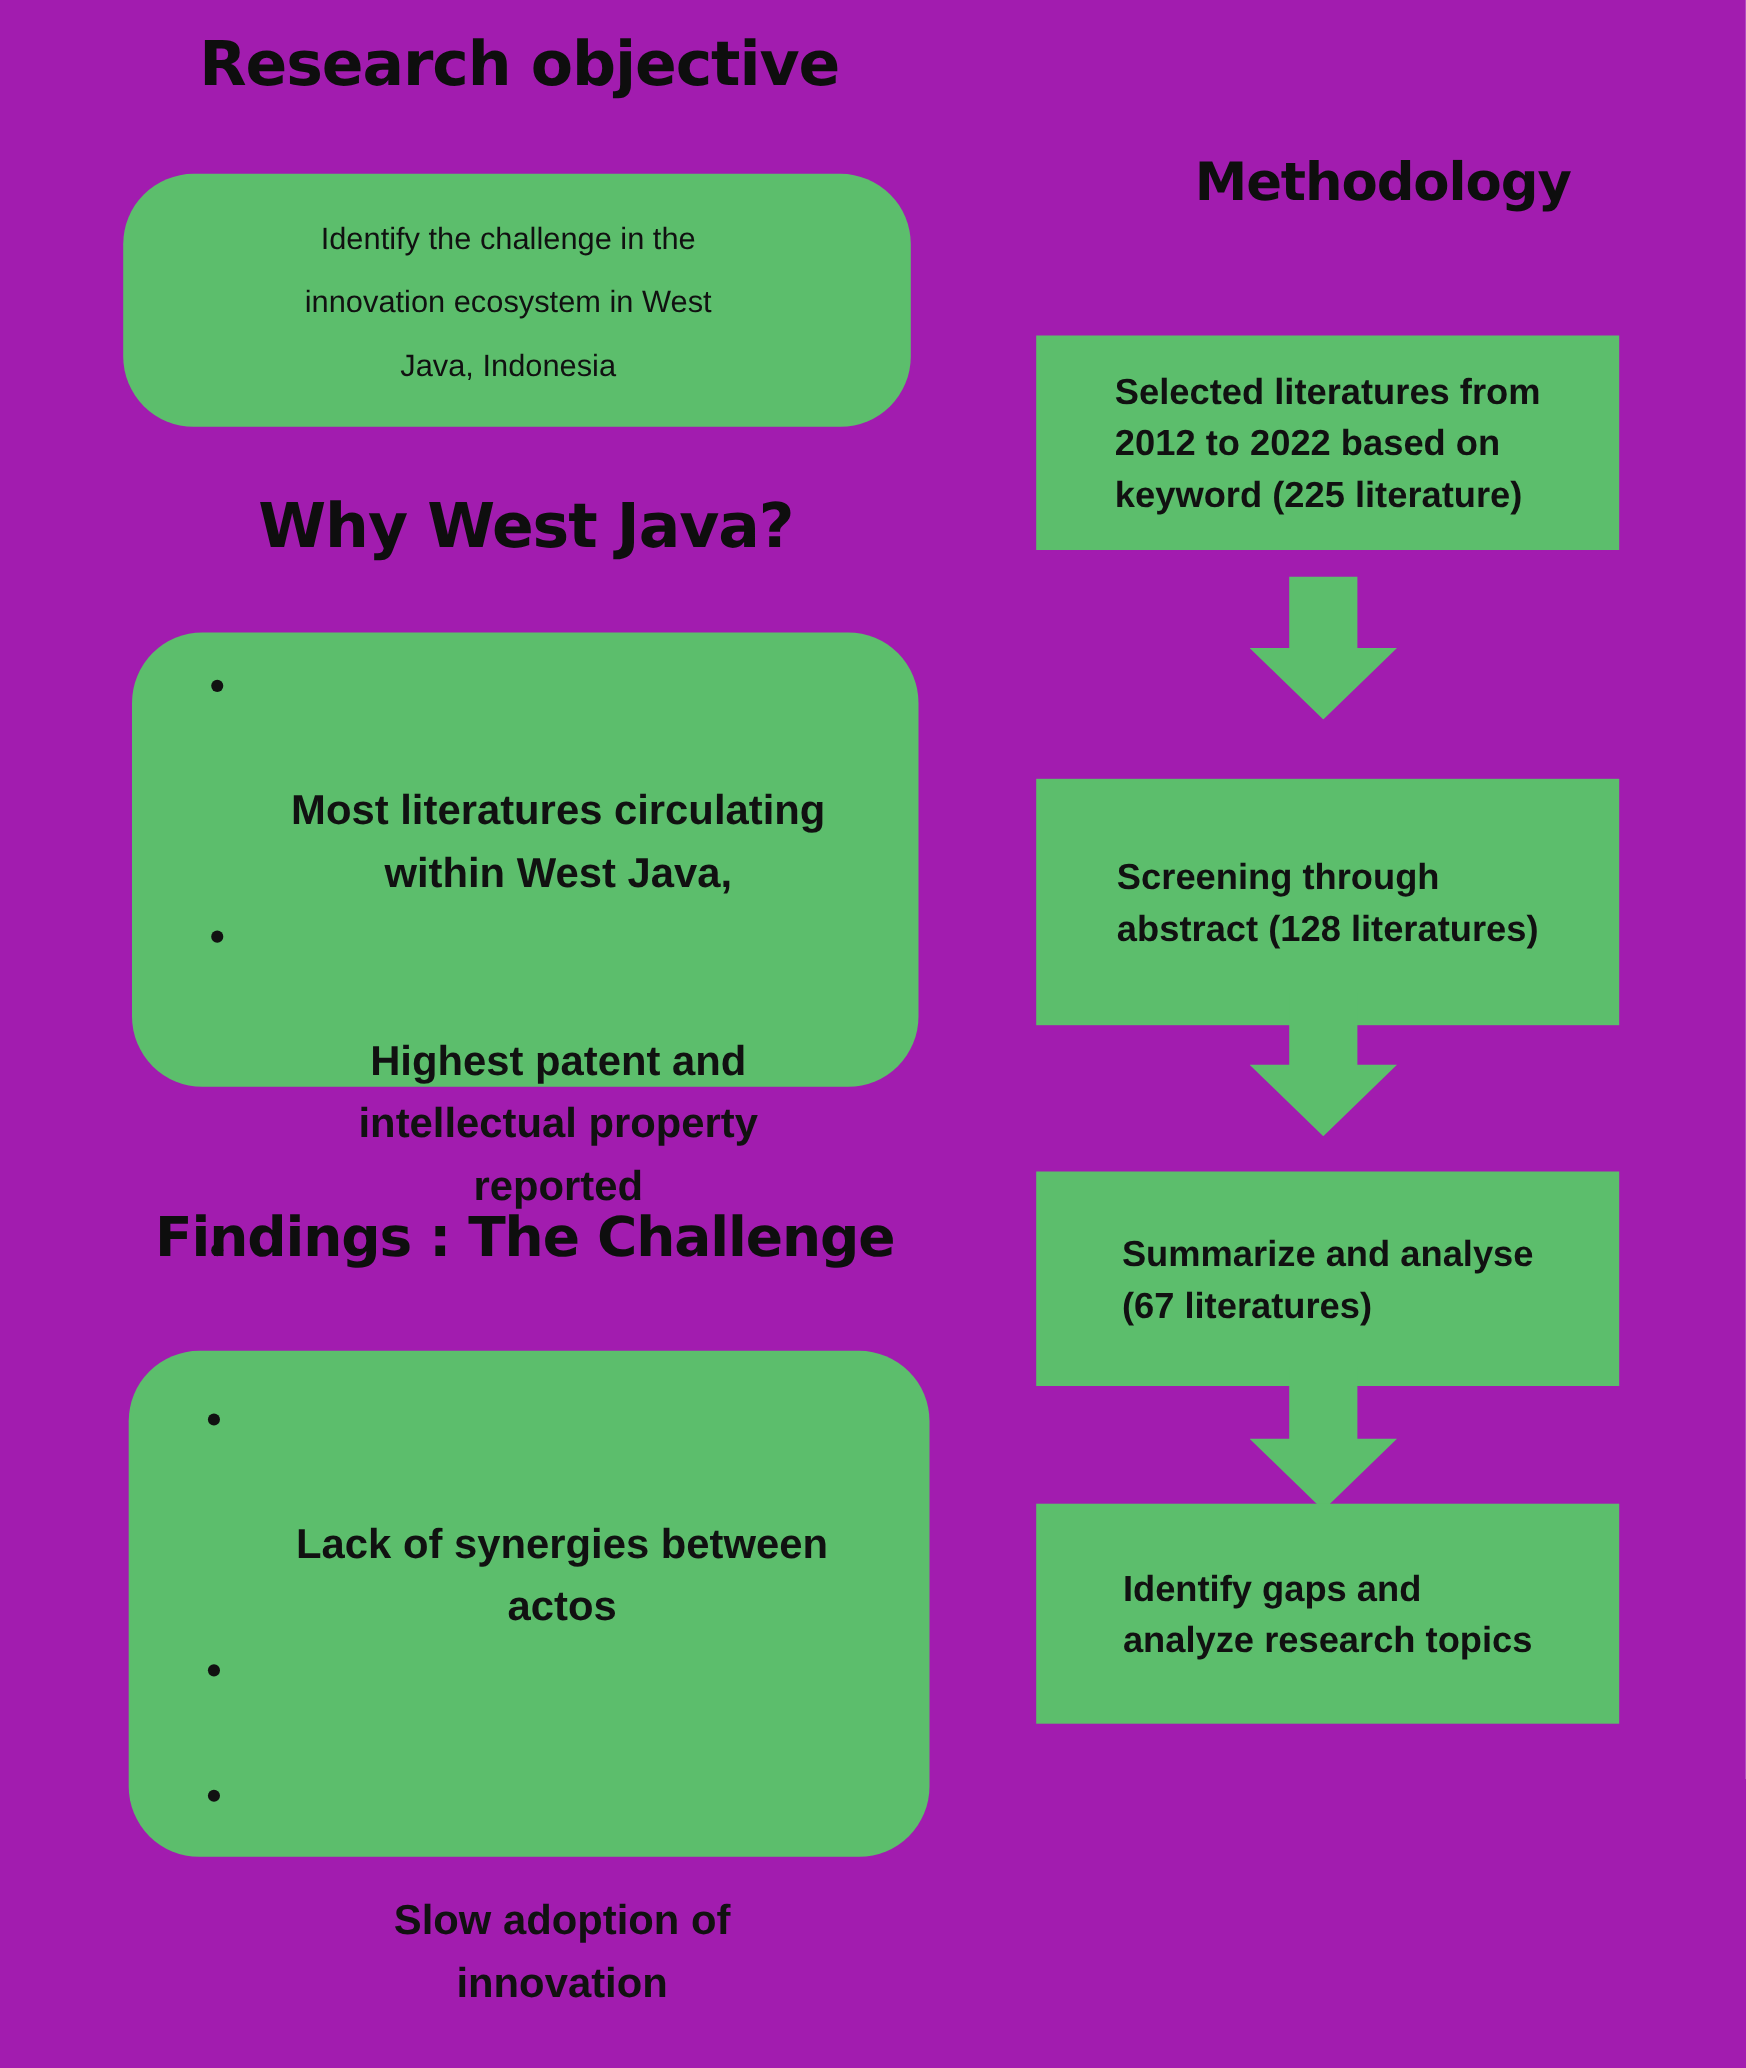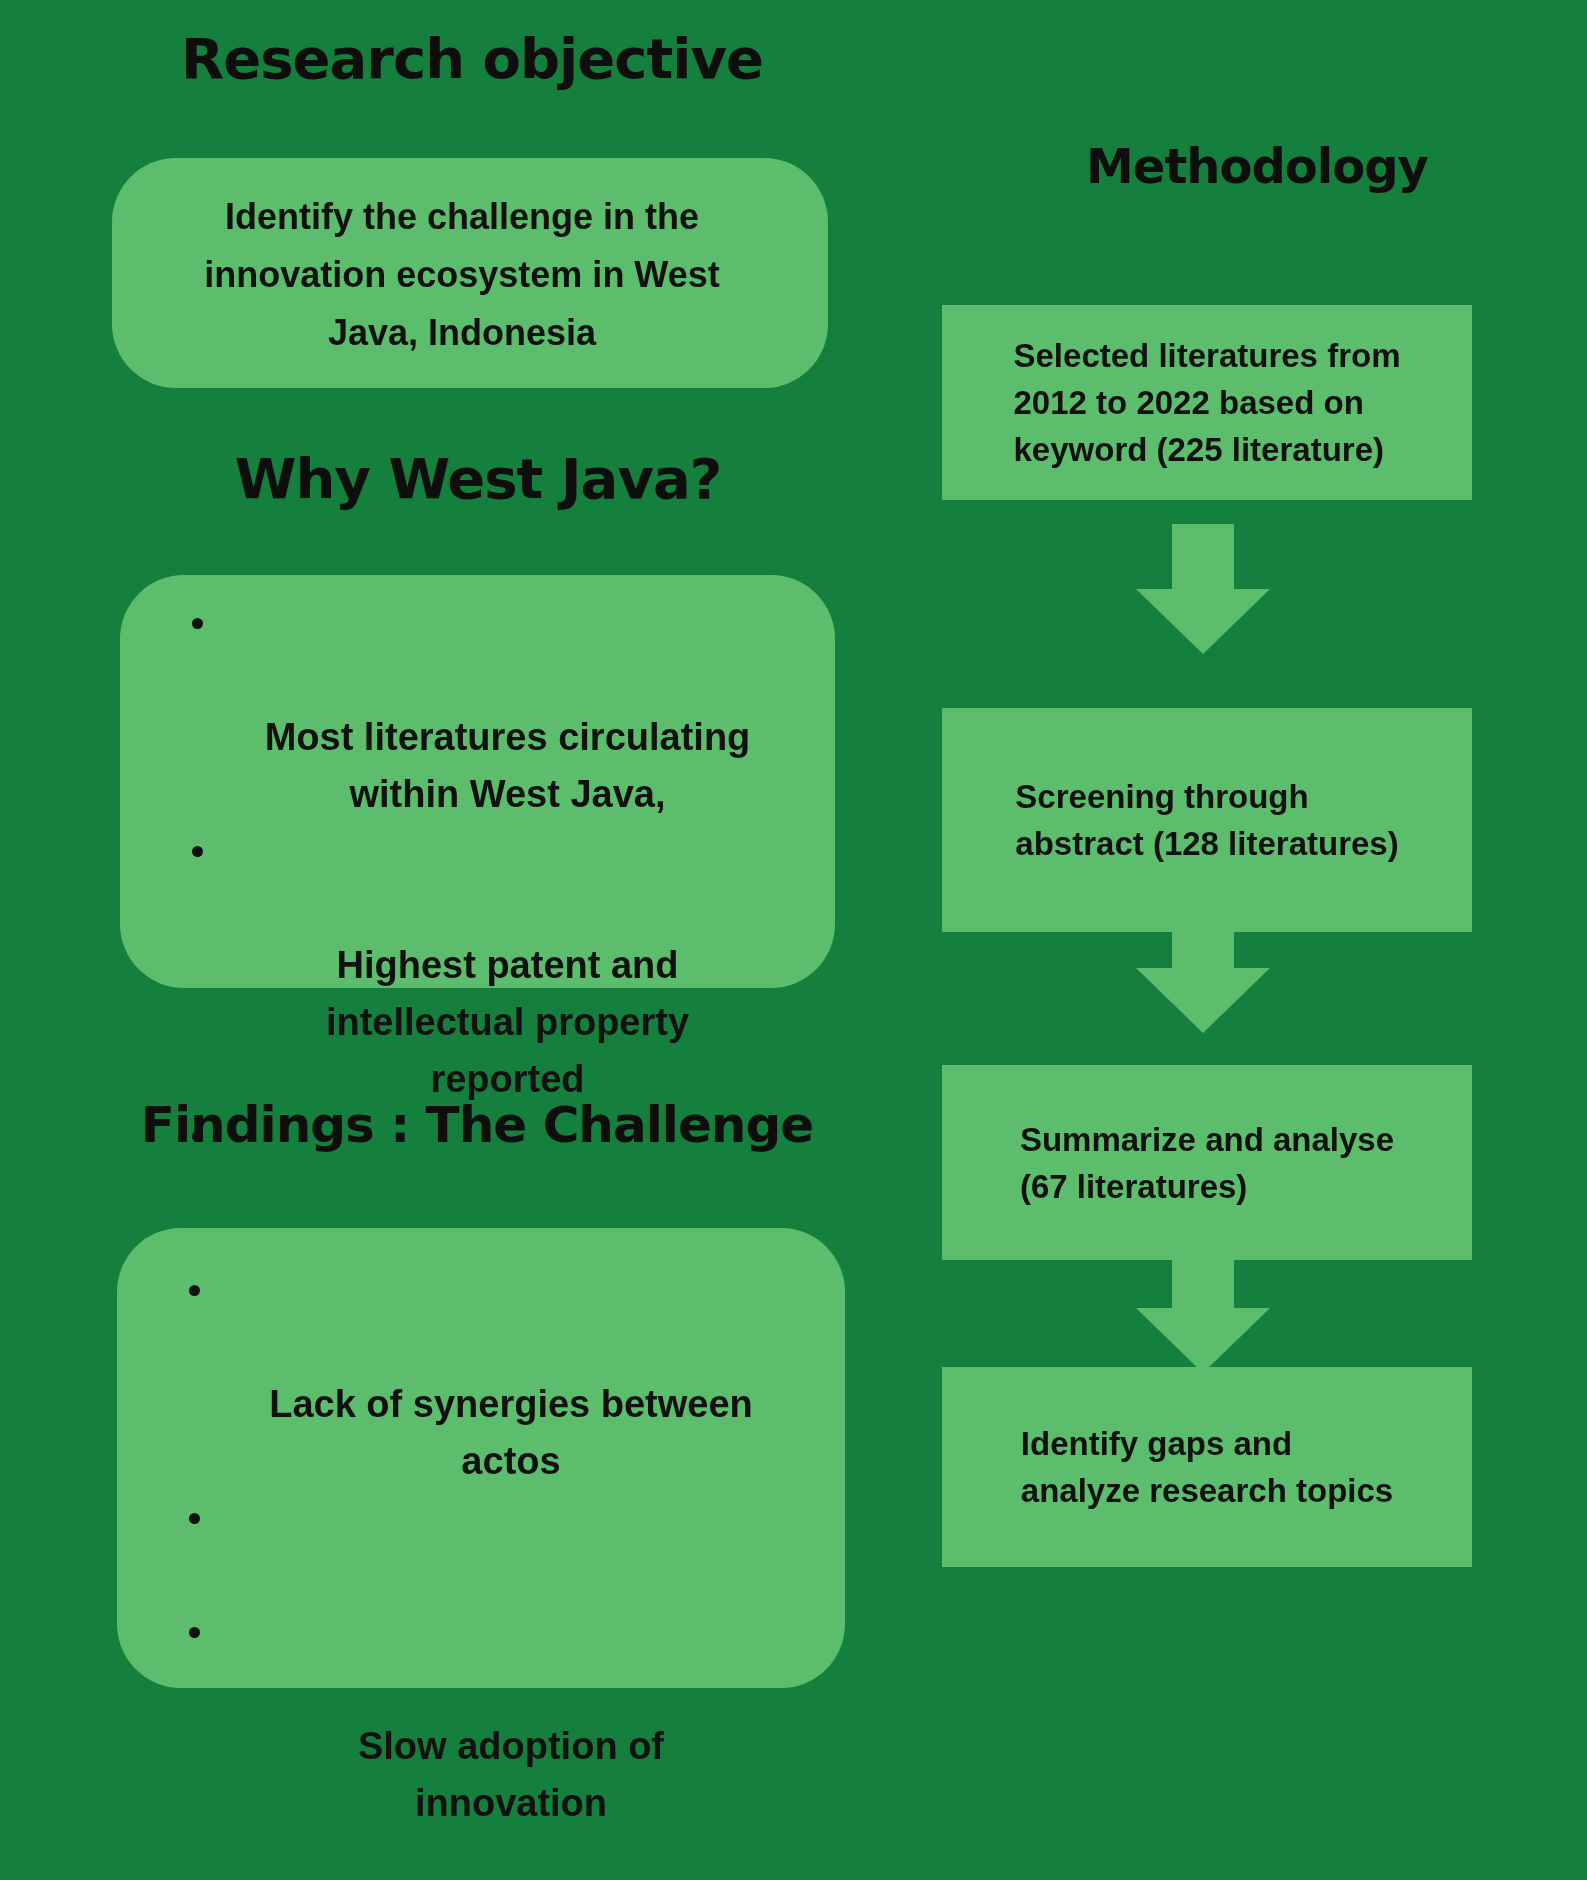--- a/index.html
+++ b/index.html
@@ -4,21 +4,21 @@
 <style>
   html,body{margin:0;padding:0;}
   body{
     background:#ffffff;
     font-family:"Liberation Sans", sans-serif;
   }
   .canvas{
     position:relative;
     width:1587px;
     height:1880px;
-    background:#15803d;
+    background:#a21caf;
     overflow:hidden;
     color:#111111;
   }
   
   .title{
     position:absolute;
     text-align:center;
     font-weight:bold;
     color:#0e0e0e;
     letter-spacing:-1px;
@@ -38,22 +38,22 @@
     border-radius:64px;
   }
   .pill-objective{left:112px;top:158px;width:716px;height:230px;}
   .pill-why{left:120px;top:575px;width:715px;height:413px;}
   .pill-findings{left:117px;top:1228px;width:728px;height:460px;}
 
   .pill-objective .pill-text{
     margin:0;
     padding:30px 46px 0 30px;
     text-align:center;
-    font-size:36px;
-    font-weight:bold;
+    font-size:28px;
+    font-weight:normal;
     line-height:58px;
     white-space:pre-line;
   }
 
   ul.bullets{
     list-style:none;
     margin:0;
     padding:20px 40px 0 100px;
     text-align:center;
   }

